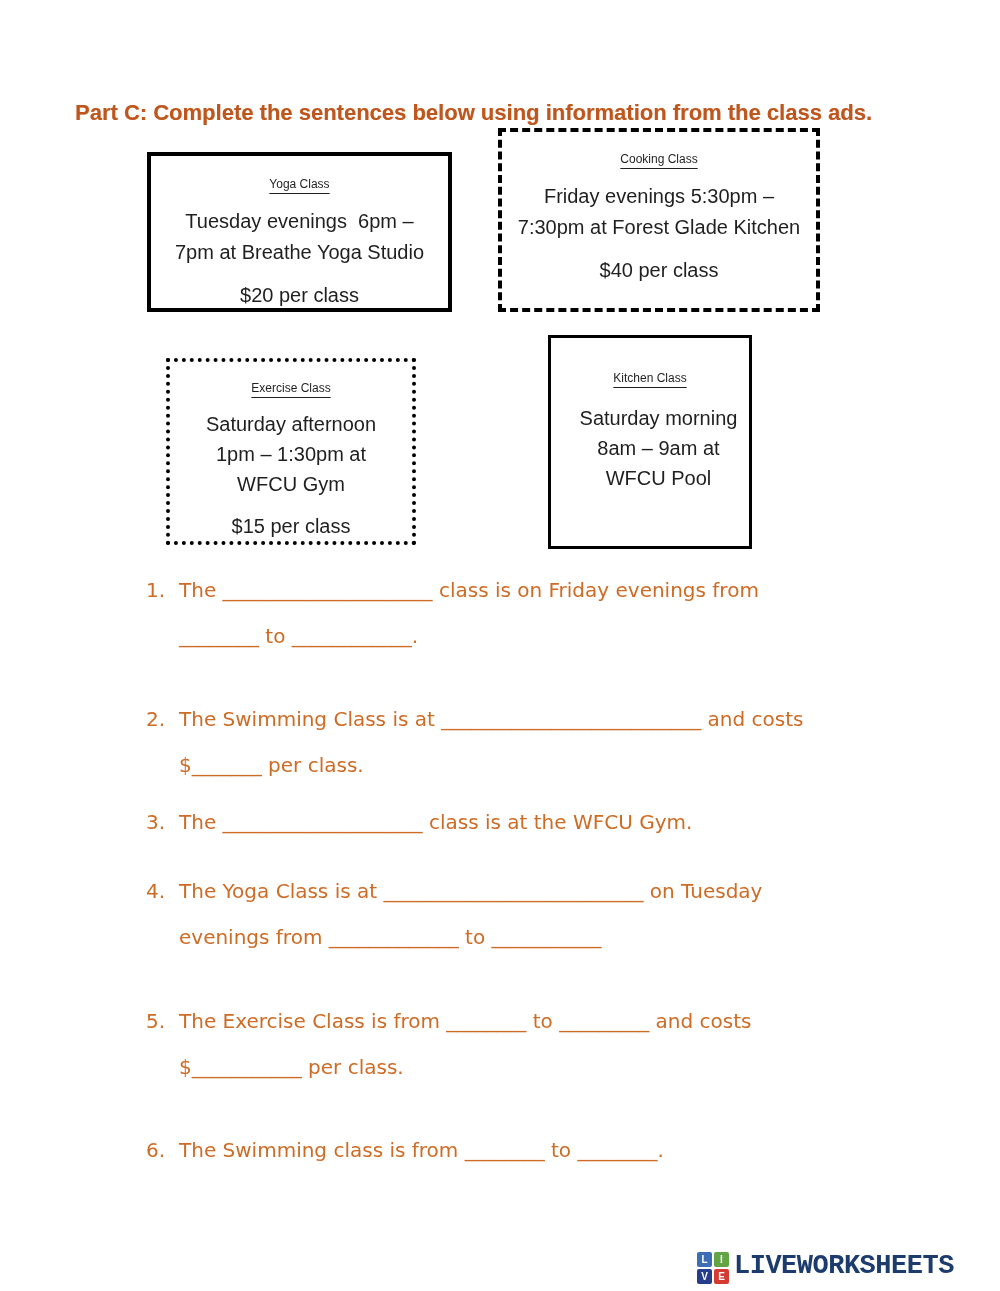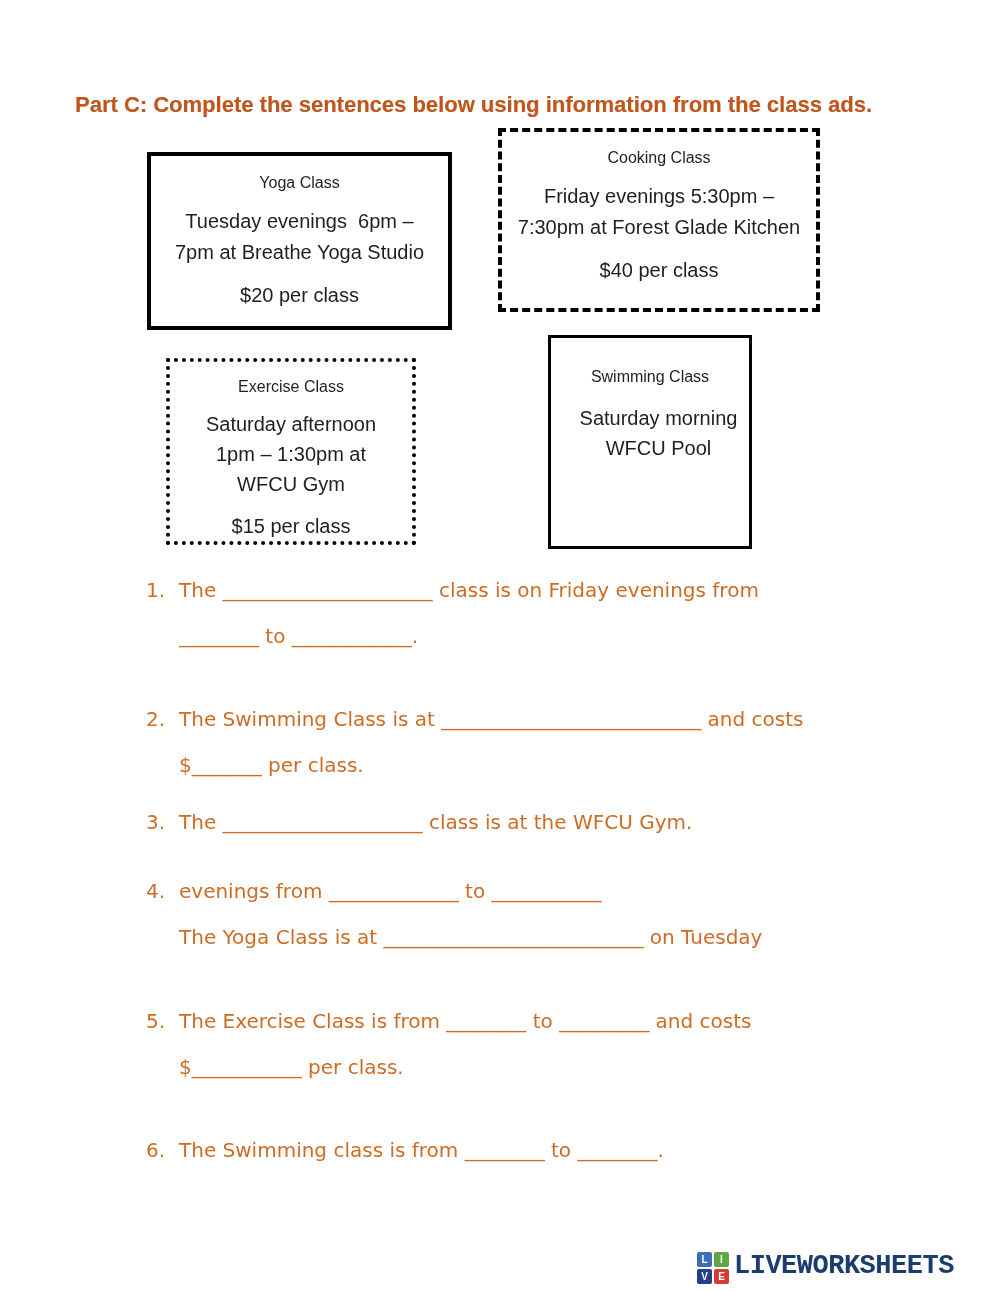--- a/index.html
+++ b/index.html
@@ -2,38 +2,38 @@
 <html><head>
 <meta charset="utf-8">
 <style>
   * { margin:0; padding:0; box-sizing:border-box; }
   html,body { background:#ffffff; }
   .page {
     position:relative; width:1000px; height:1291px; background:#ffffff;
     font-family:"Liberation Sans", sans-serif; overflow:hidden;
   }
   .title {
-    position:absolute; left:75px; top:92px;
+    position:absolute; left:75px; top:100px;
     font-size:22px; font-weight:bold; color:#C0561B;
     font-family:"Liberation Sans", sans-serif;
     text-shadow:0.4px 0.4px 0.6px rgba(140,60,10,0.35);
   }
   
   .ad {
     position:absolute; text-align:center; color:#1f1f1f;
     font-family:"Liberation Sans", sans-serif; font-size:20px;
   }
   .ad .heading {
-    display:inline-block; font-size:16px;
-    text-underline-offset:5px;
+    display:inline-block; font-size:12px;
+    text-decoration:underline; text-underline-offset:5px;
   }
   .ad .line { line-height:31px; white-space:pre; }
   .ad .body { margin-top:13px; }
   .ad .price { margin-top:12px; }
-  .ad-yoga     { left:147px; top:152px; width:305px; height:178px; border:4px solid #000; padding-top:14px; }
+  .ad-yoga     { left:147px; top:152px; width:305px; height:160px; border:4px solid #000; padding-top:14px; }
   .ad-cooking  { left:498px; top:128px; width:322px; height:184px; border:4px dashed #000; padding-top:13px; }
   .ad-exercise { left:166px; top:358px; width:250px; height:187px; border:4px dotted #000; padding-top:12px; }
   .ad-exercise .line { line-height:30px; }
   .ad-exercise .body { margin-top:12px; }
   .ad-swimming { left:548px; top:335px; width:204px; height:214px; border:3px solid #000; padding-top:26px; }
   .ad-swimming .line { line-height:30px; }
   .ad-swimming .body { margin-top:16px;margin-left:17px; }
   .ad-swimming .price { margin-top:14px; }
   
   .q {
@@ -97,23 +97,24 @@
     <span class="heading">Exercise Class</span>
     <div class="body">
       <div class="line">Saturday afternoon</div>
       <div class="line">1pm – 1:30pm at</div>
       <div class="line">WFCU Gym</div>
     </div>
     <div class="line price">$15 per class</div>
   </div>
 
   <div class="ad ad-swimming">
-    <span class="heading">Swimming Class</span>
+    <span class="heading">Kitchen Class</span>
     <div class="body">
       <div class="line">Saturday morning</div>
+      <div class="line">8am – 9am at</div>
       <div class="line">WFCU Pool</div>
     </div>
   </div>
 
   <div class="q q1">
     <span class="num">1.</span>
     <div class="lines">
       <div class="l">The _____________________ class is on Friday evenings from</div>
       <div class="l">________ to ____________.</div>
     </div>
@@ -130,22 +131,22 @@
   <div class="q q3">
     <span class="num">3.</span>
     <div class="lines">
       <div class="l">The ____________________ class is at the WFCU Gym.</div>
     </div>
   </div>
 
   <div class="q q4">
     <span class="num">4.</span>
     <div class="lines">
+      <div class="l">The Yoga Class is at __________________________ on Tuesday</div>
       <div class="l">evenings from _____________ to ___________</div>
-      <div class="l">The Yoga Class is at __________________________ on Tuesday</div>
     </div>
   </div>
 
   <div class="q q5">
     <span class="num">5.</span>
     <div class="lines">
       <div class="l">The Exercise Class is from ________ to _________ and costs</div>
       <div class="l">$___________ per class.</div>
     </div>
   </div>

